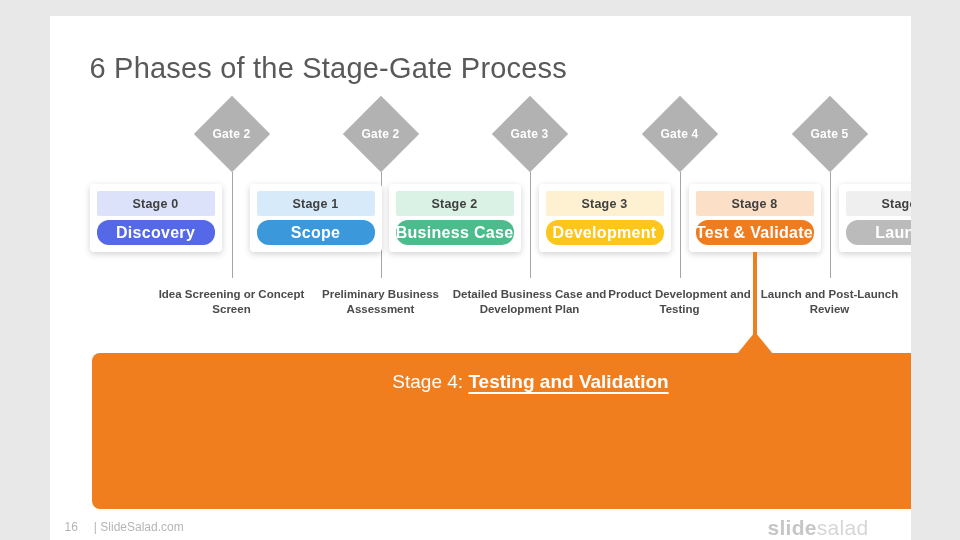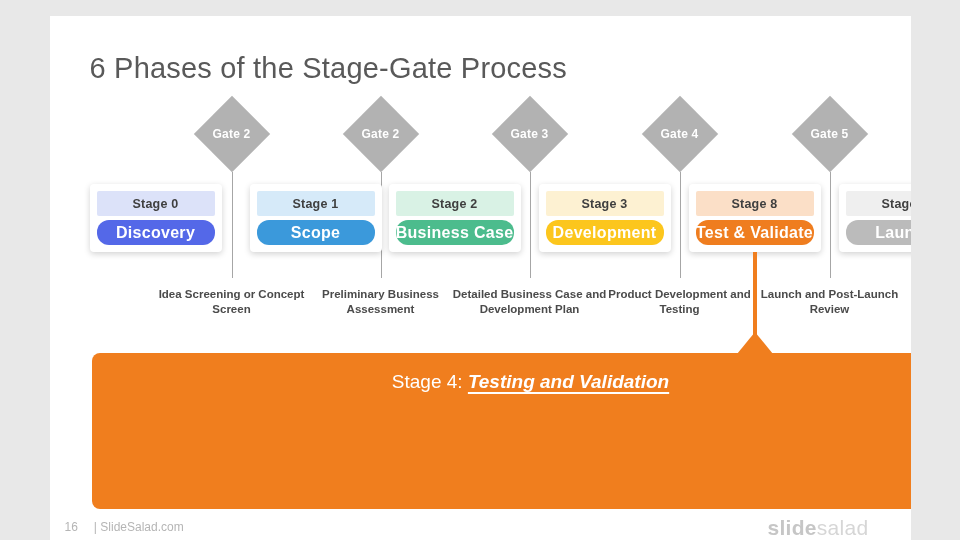--- a/index.html
+++ b/index.html
@@ -58,21 +58,21 @@
   }
 
   
   .callout {
     position:absolute; left:42px; top:337px; width:878px; height:156px;
     background:#F07E1E; border-radius:8px; color:#ffffff; text-align:center;
   }
   .callout-title { margin-top:18px; font-size:19px; font-weight:400; }
   .callout-title .emphasis {
     font-weight:700; text-decoration:underline;
-    text-decoration-thickness:2px; text-underline-offset:4px;font-style:italic;
+    text-decoration-thickness:2px; text-underline-offset:4px;
   }
   .callout-body {
     margin:12px auto 0; width:810px; font-size:14.5px; line-height:1.55;
     color:rgba(255,255,255,0.93); letter-spacing:.1px;
   }
 
   
   .footer-left {
     position:absolute; left:15px; top:504px; font-size:12px; color:#b5b5b5;
   }

